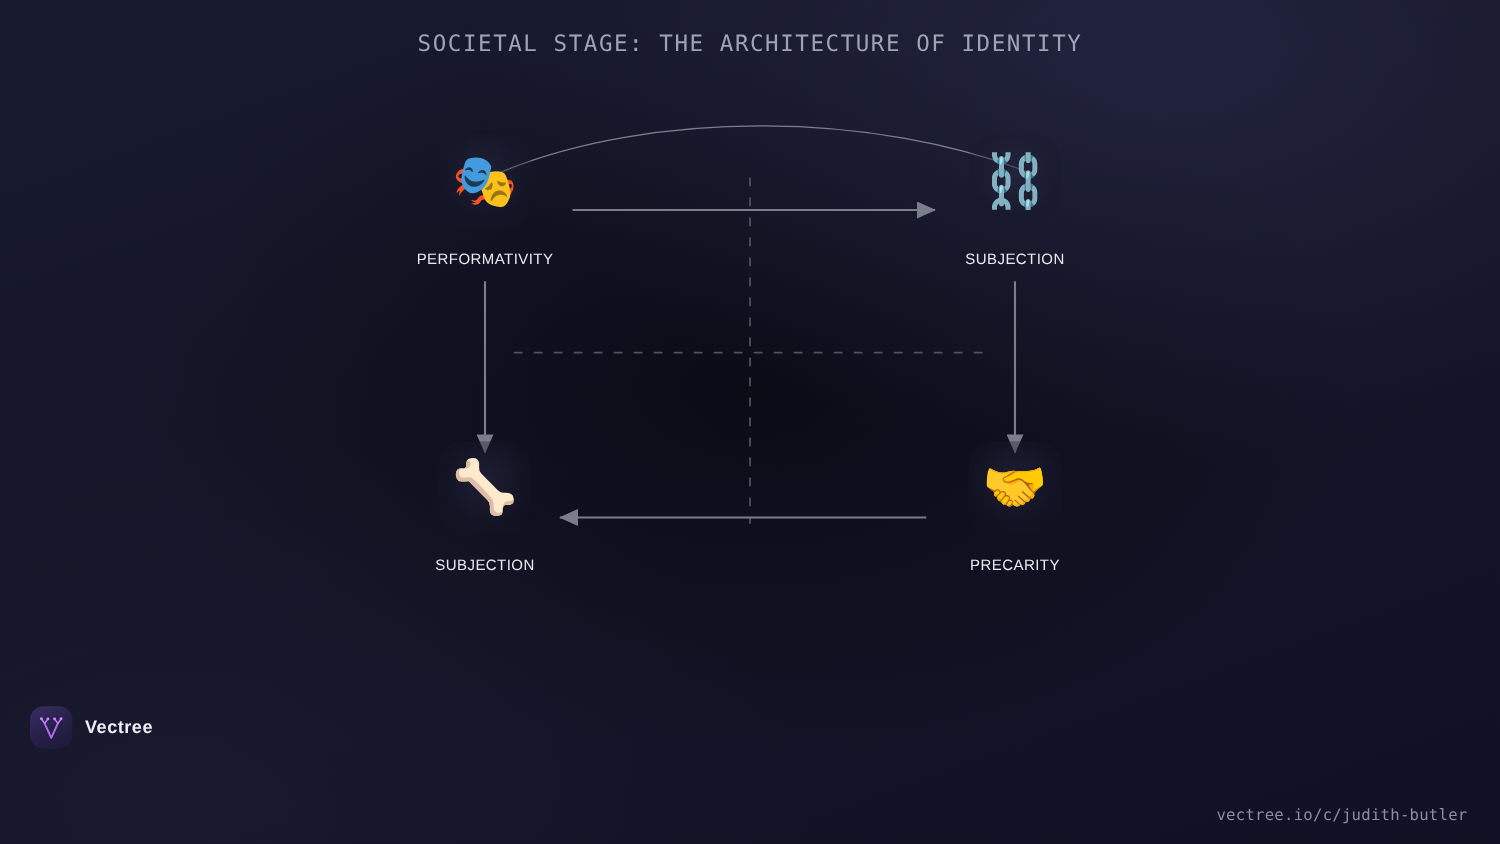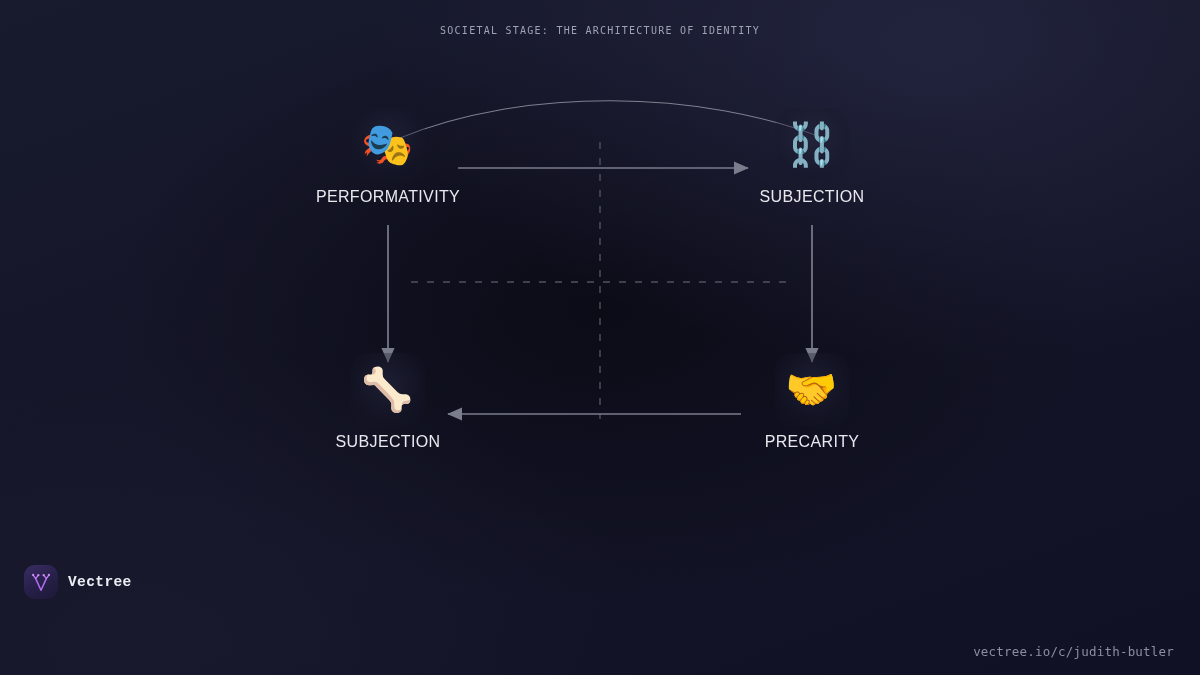--- a/index.html
+++ b/index.html
@@ -28,21 +28,21 @@
   }
 
   
   .chart-title {
     position: absolute;
     top: 25px;
     left: 0;
     width: 1200px;
     text-align: center;
     font-family: "DejaVu Sans Mono", "Liberation Mono", monospace;
-    font-size: 10px;
+    font-size: 18px;
     letter-spacing: 1.25px;
     color: #9ea3b5;
     white-space: nowrap;
   }
 
   
   #edges {
     position: absolute;
     left: 0;
     top: 0;
@@ -67,22 +67,22 @@
     align-items: center;
     justify-content: center;
   }
   .node-emoji {
     font-family: "DejaVu Sans", sans-serif;
     font-size: 42px;
     line-height: 1;
     user-select: none;
   }
   .node-label {
-    margin-top: 6px;
-    font-size: 16px;
+    margin-top: 18px;
+    font-size: 12px;
     letter-spacing: 0.35px;
     color: #e8e9ef;
     white-space: nowrap;
   }
 
   
   #footer {
     position: absolute;
     left: 0;
     bottom: 0;
@@ -101,21 +101,21 @@
     width: 34px;
     height: 34px;
     border-radius: 11px;
     background: linear-gradient(150deg, #3a2d63 0%, #261f47 55%, #1d1838 100%);
     display: flex;
     align-items: center;
     justify-content: center;
     flex: 0 0 auto;
   }
   .brand-name {
-    font-family: Liberation Mono, monospace;
+    font-family: Liberation Sans, sans-serif;
     font-size: 14.5px;
     font-weight: bold;
     color: #eceef5;
     letter-spacing: 0.4px;
   }
   .person-title {
     position: absolute;
     left: 24px;
     top: 44px;
     font-family: "DejaVu Sans Mono", "Liberation Mono", monospace;

